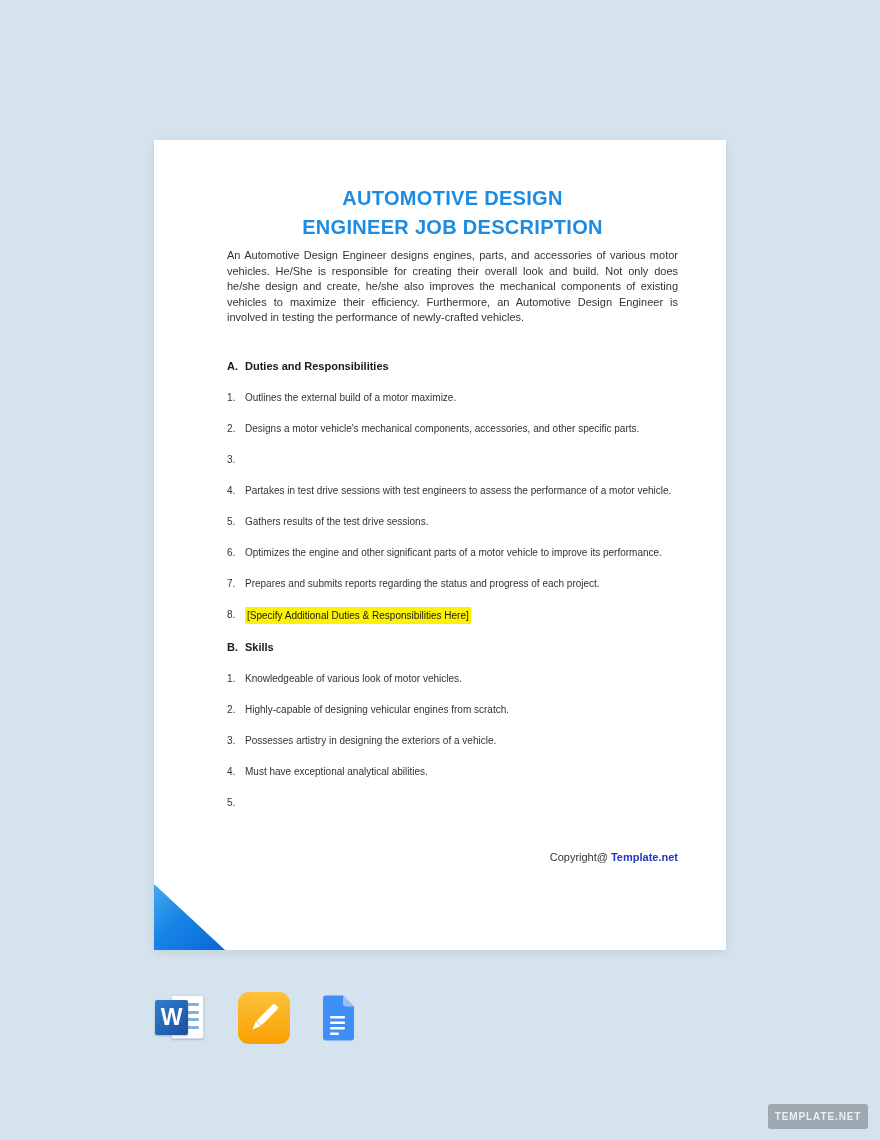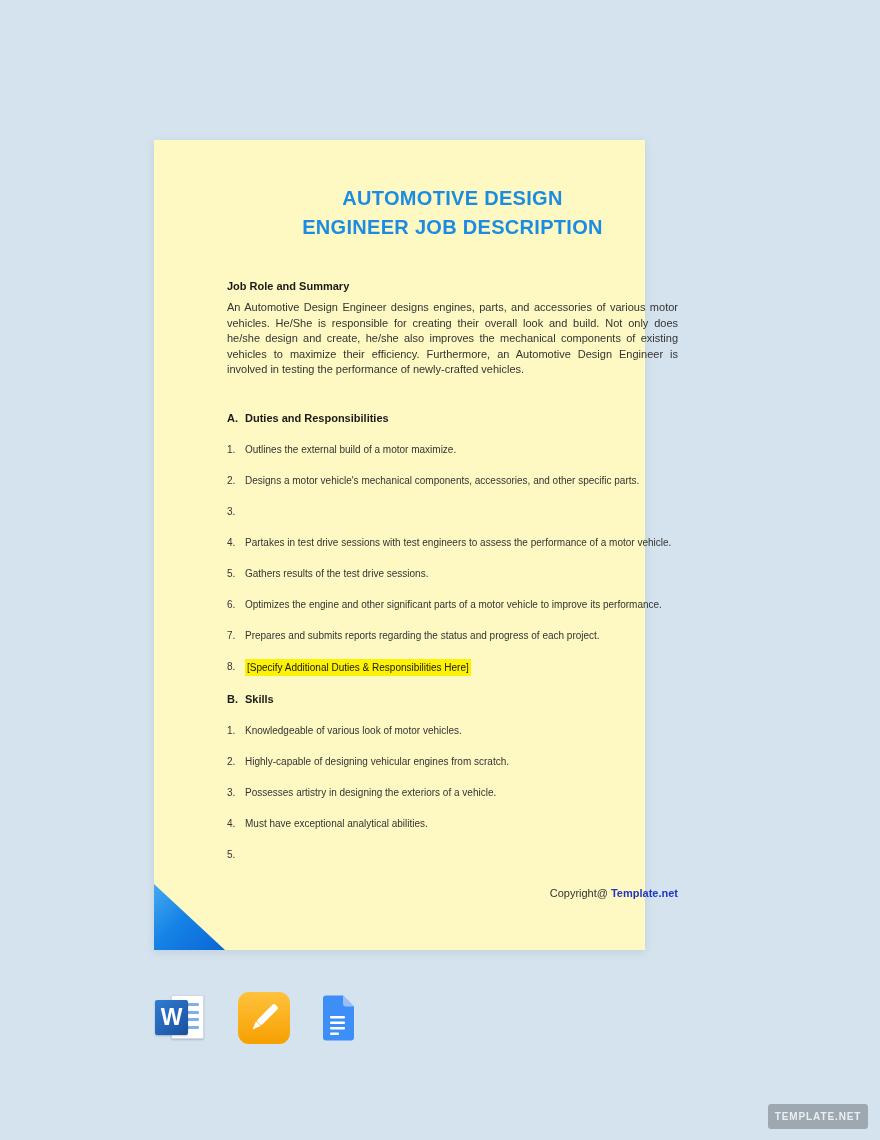--- a/index.html
+++ b/index.html
@@ -7,22 +7,22 @@
   body {
     background:#d5e3ee;
     position:relative;
     font-family:"Liberation Sans", sans-serif;
     overflow:hidden;
   }
 
   
   .page {
     position:absolute; left:154px; top:140px;
-    width:491px; height:810px;
-    background:#fef9c3;
+    width:572px; height:810px;
+    background:#ffffff;
     box-shadow:0 2px 8px rgba(60,90,120,.14);
   }
   .content {
     position:absolute; left:73px; top:0; width:451px;
   }
   .doc-title {
     margin-top:44px;
     text-align:center;
     color:#1b8ce2;
     font-weight:bold;
@@ -49,21 +49,21 @@
     margin-bottom:16px;
     white-space:nowrap;
   }
   .list-item .num { width:18px; flex:0 0 18px; }
   .highlight {
     background:#fdf106;
     color:#1a1a1a;
     padding:1px 2px;
   }
   .copyright {
-    margin-top:24px;
+    margin-top:40px;
     display:flex; justify-content:flex-end;
     font-size:11px; line-height:15px; color:#333;
   }
   .copyright .link { color:#2038c0; font-weight:bold; margin-left:3px; }
 
   
   .corner-triangle {
     position:absolute; left:0; bottom:0;
     width:71px; height:66px;
     background:linear-gradient(135deg,#47a9ef 0%,#1583e6 45%,#0b66d4 100%);
@@ -109,23 +109,20 @@
 <body>
 
 <div class="page">
   <div class="content">
 
     <div class="doc-title">
       <div>AUTOMOTIVE DESIGN</div>
       <div>ENGINEER JOB DESCRIPTION</div>
     </div>
 
-    <div class="section-heading summary-heading">
-      <span>Job Role and Summary</span>
-    </div>
 
     <p class="summary-text">An Automotive Design Engineer designs engines, parts, and accessories of various motor vehicles. He/She is responsible for creating their overall look and build. Not only does he/she design and create, he/she also improves the mechanical components of existing vehicles to maximize their efficiency. Furthermore, an Automotive Design Engineer is involved in testing the performance of newly-crafted vehicles.</p>
 
     <div class="section-heading duties-heading">
       <span>A.</span>
       <span>Duties and Responsibilities</span>
     </div>
 
     <div class="list">
       <div class="list-item">

